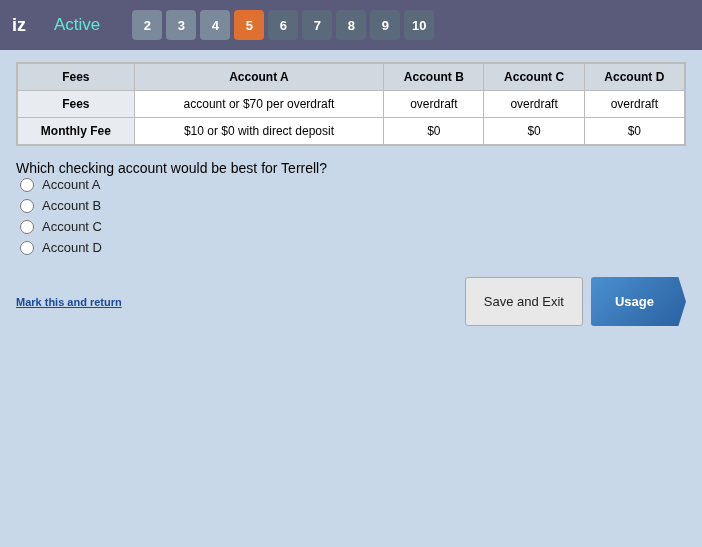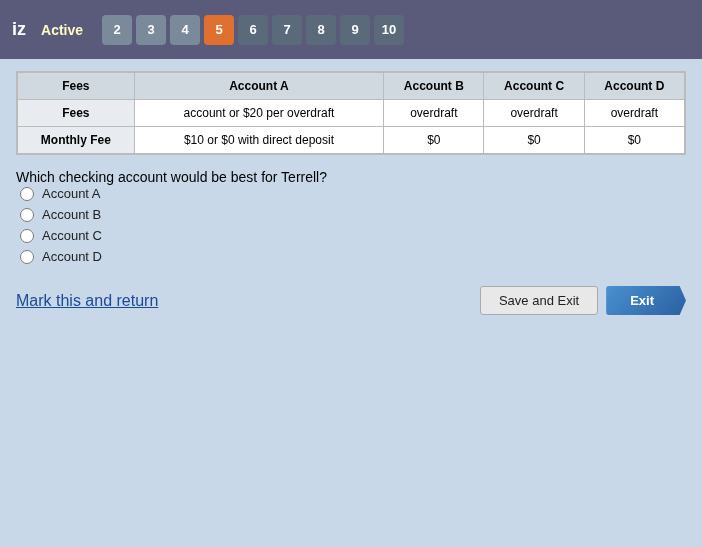--- a/index.html
+++ b/index.html
@@ -10,33 +10,33 @@
       min-height: 547px;
       overflow: hidden;
     }
 
     
     .header {
       background: #5a5a7a;
       display: flex;
       align-items: center;
       padding: 6px 12px;
-      gap: 11px;
-      height: 59px;
+      gap: 24px;
+      height: 50px;
     }
     .header-quiz {
       color: #fff;
       font-size: 18px;
       font-weight: bold;
       margin-right: 4px;
     }
     .header-status {
-      color: #fef9c3;
-      font-size: 14px;
-      font-weight: bold;
+      color: #5eead4;
+      font-size: 17px;
+      font-weight: normal;
     }
     .nav-tabs {
       display: flex;
       gap: 4px;
       margin-left: 8px;
     }
     .nav-tab {
       width: 30px;
       height: 30px;
       border-radius: 4px;
@@ -120,33 +120,34 @@
 
     
     .footer {
       display: flex;
       justify-content: space-between;
       align-items: center;
       padding: 6px 0 0 0;
     }
     .mark-link {
       color: #1a4a9a;
-      font-size: 16px;
+      font-size: 11px;
       text-decoration: underline;
       cursor: pointer;
+      font-weight: bold;
     }
     .footer-buttons {
       display: flex;
       gap: 8px;
     }
     .btn-save {
       background: #e8e8e8;
       border: 1px solid #aaa;
       border-radius: 3px;
-      padding: 6px 18px;
+      padding: 16px 18px;
       font-size: 13px;
       cursor: pointer;
       color: #222;
     }
     .btn-next {
       background: linear-gradient(135deg, #4a90d0 0%, #2a60a0 100%);
       border: none;
       border-radius: 3px;
       padding: 6px 24px;
       font-size: 13px;
@@ -185,21 +186,21 @@
           <th>Fees</th>
           <th>Account A</th>
           <th>Account B</th>
           <th>Account C</th>
           <th>Account D</th>
         </tr>
       </thead>
       <tbody>
         <tr>
           <td>Fees</td>
-          <td>account or $20 per overdraft</td>
+          <td>account or $70 per overdraft</td>
           <td>overdraft</td>
           <td>overdraft</td>
           <td>overdraft</td>
         </tr>
         <tr>
           <td>Monthly Fee</td>
           <td>$10 or $0 with direct deposit</td>
           <td>$0</td>
           <td>$0</td>
           <td>$0</td>
@@ -226,17 +227,17 @@
     <label class="option-label">
       <input type="radio" name="account" value="d" style="">
       <span>Account D</span>
     </label>
   </div>
 
   <div class="footer">
     <a class="mark-link">Mark this and return</a>
     <div class="footer-buttons">
       <button class="btn-save">Save and Exit</button>
-      <button class="btn-next">Exit</button>
+      <button class="btn-next">Usage</button>
     </div>
   </div>
 
 </div>
 
 </body></html>

